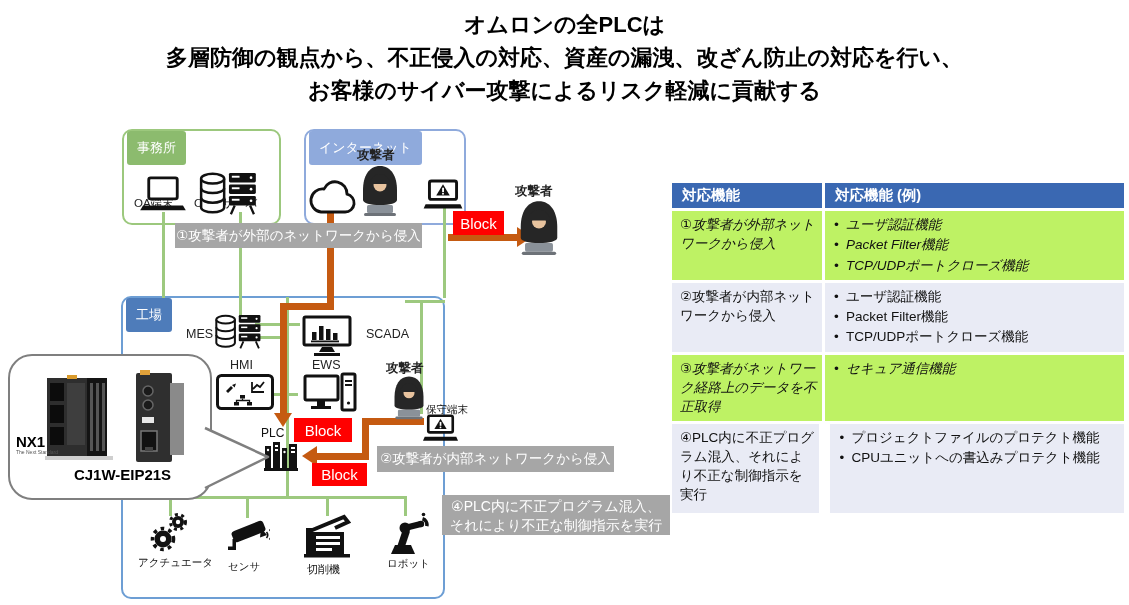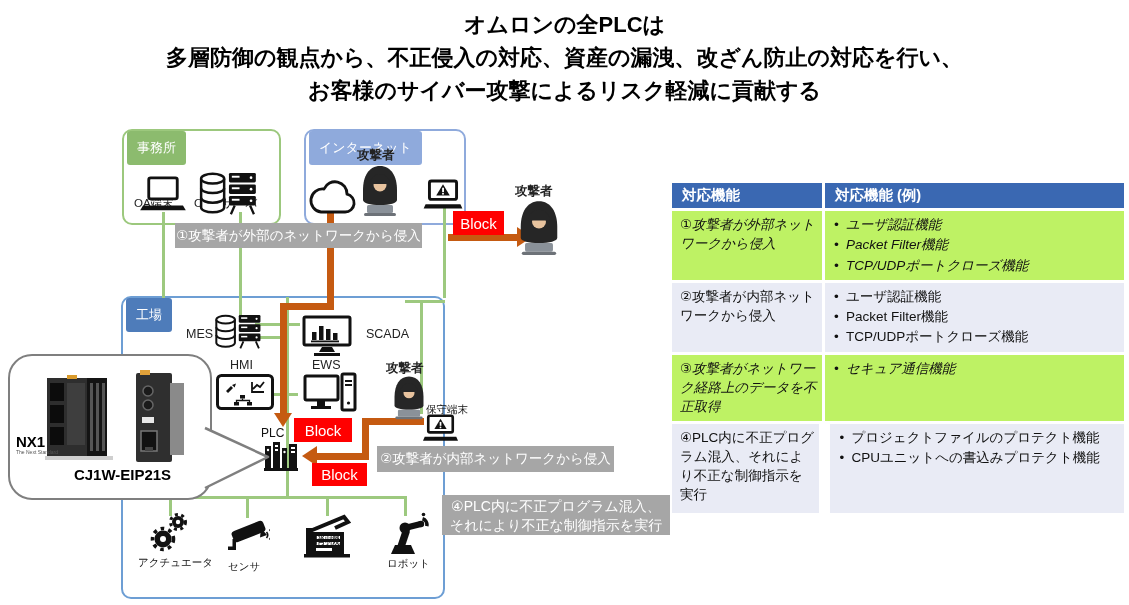--- a/index.html
+++ b/index.html
@@ -320,21 +320,21 @@
       <rect x="8" y="20" width="32" height="22" fill="#111"></rect>
       <g fill="#fff">
           <rect x="12" y="24" width="24" height="3"></rect>
           <rect x="12" y="30" width="24" height="3"></rect>
           <rect x="12" y="36" width="16" height="3"></rect>
         </g>
       <rect x="2" y="16" width="6" height="27" fill="#111"></rect>
       <rect x="0" y="42" width="46" height="3.5" fill="#111"></rect>
     </svg>
   </div>
-  <div class="abs" style="left:307px;top:533px;font-size:11px;z-index:4;font-family:Liberation Serif, serif;">切削機</div>
+  <div class="abs" style="left:307px;top:562px;font-size:11px;z-index:4;font-family:Liberation Serif, serif;">切削機</div>
 
   <div class="abs icon" style="left:383px;top:512px;">
     <svg width="46" height="44" viewBox="0 0 46 44">
       <path d="M8 42 h24 l-4 -9 h-16 z" fill="#111"></path>
       <path d="M14 35 L20 17 l7 2.5 -5 15z" fill="#111"></path>
       <circle cx="22" cy="16" r="5.5" fill="#111"></circle>
       <path d="M21 13 L37 9 l1.6 6 -16 4z" fill="#111"></path>
       <circle cx="38" cy="12" r="3.2" fill="#111"></circle>
       <path d="M40 5 a8 8 0 0 1 5.5 9.5 l-3.5 -0.8 a4.5 4.5 0 0 0 -3 -5.2z" fill="#111"></path>
       <circle cx="40.5" cy="2.5" r="1.8" fill="#111"></circle>

